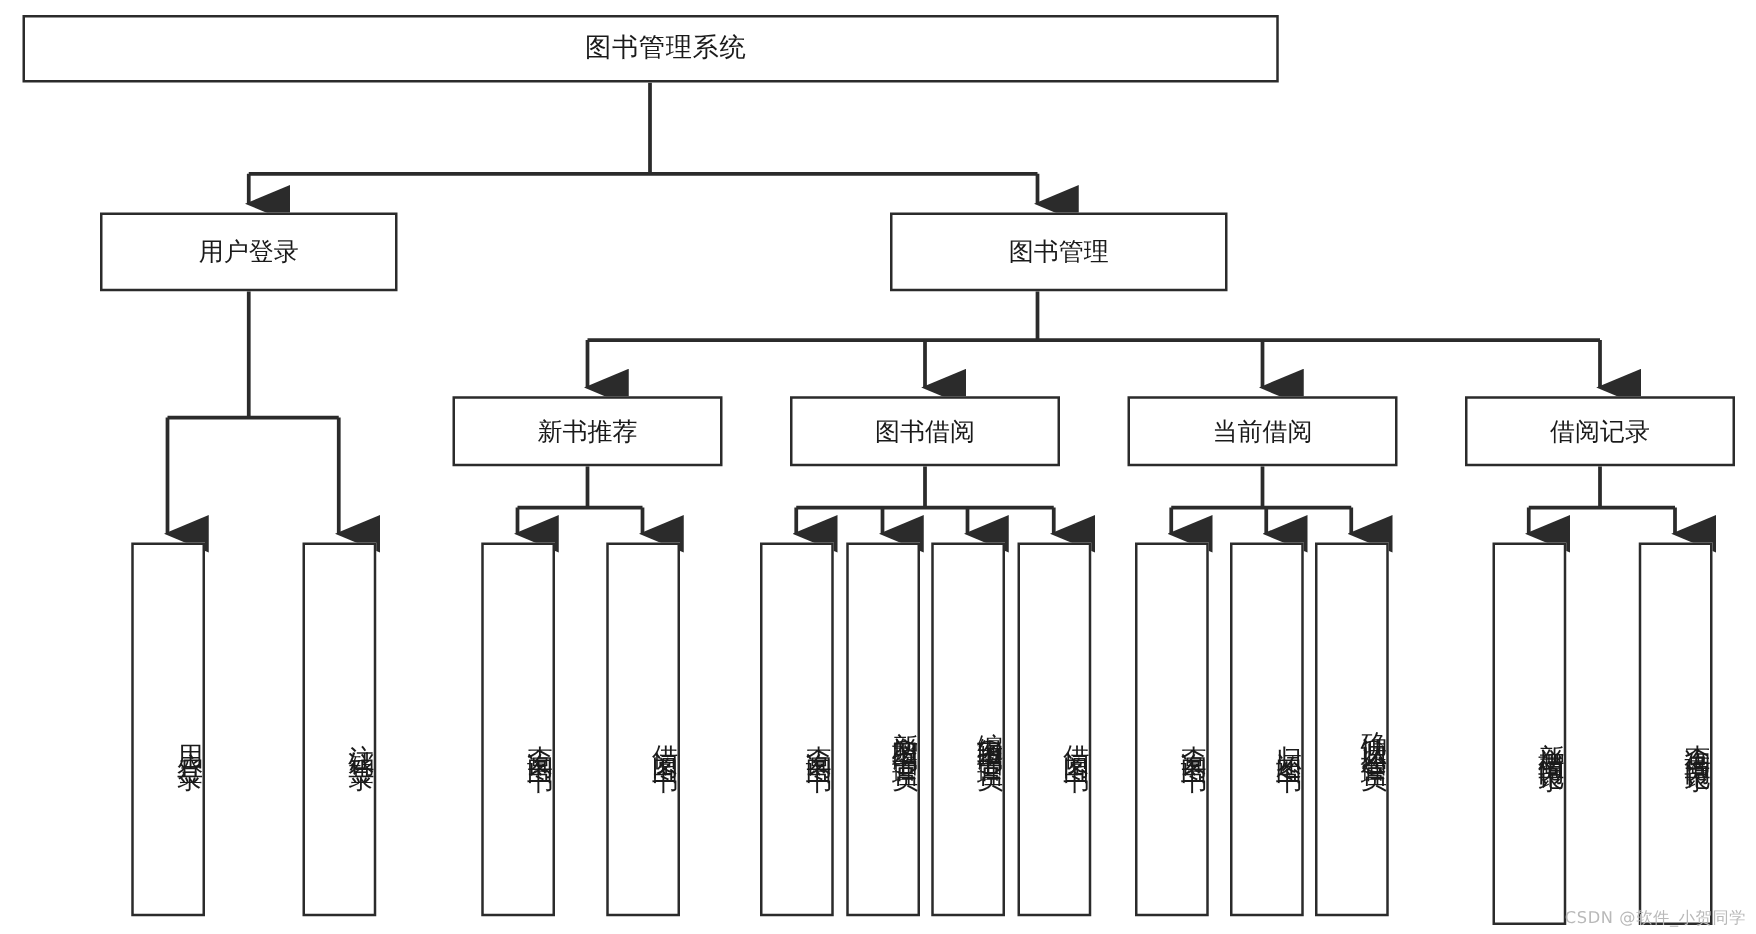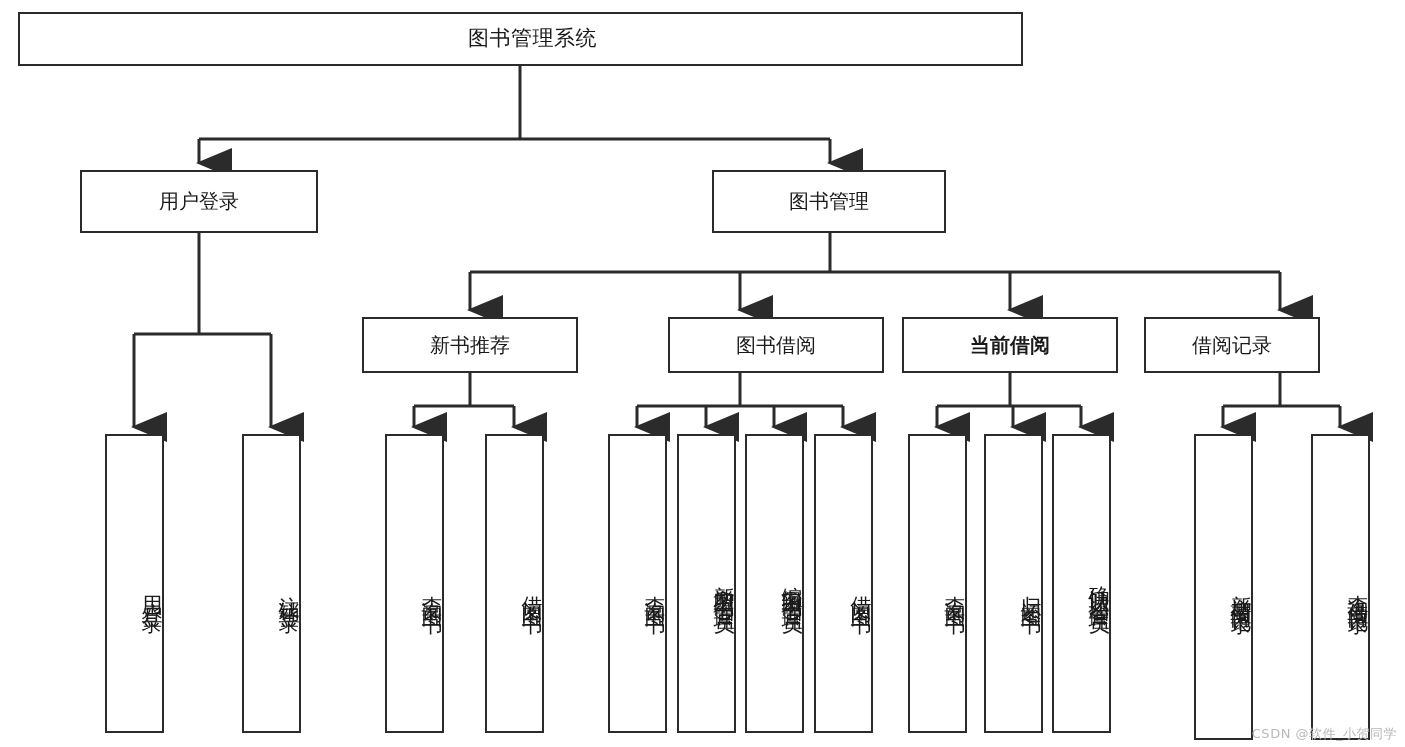--- a/index.html
+++ b/index.html
@@ -127,34 +127,34 @@
     </g>
   </svg>
 
   <div class="node h" style="left:18px; top:12px; width:1005px; height:54px;">
     <span class="label">图书管理系统</span>
   </div>
 
   <div class="node l2" style="left:80px; top:170px; width:238px; height:63px;">
     <span class="label">用户登录</span>
   </div>
-  <div class="node l2" style="left:712px; top:170px; width:234px; height:63px;justify-content:center;">
+  <div class="node l2" style="left:712px; top:170px; width:270px; height:63px;justify-content:center;">
     <span class="label">图书管理</span>
   </div>
 
   <div class="node l3" style="left:362px; top:317px; width:216px; height:56px;text-align:right;">
     <span class="label">新书推荐</span>
   </div>
-  <div class="node l3" style="left:632px; top:317px; width:216px; height:56px;margin-left:36px;">
+  <div class="node l3" style="left:632px; top:317px; width:216px; height:56px;">
     <span class="label">图书借阅</span>
   </div>
-  <div class="node l3" style="left:902px; top:317px; width:216px; height:56px;font-weight:bold;">
+  <div class="node l3" style="left:902px; top:317px; width:216px; height:56px;">
     <span class="label">当前借阅</span>
   </div>
-  <div class="node l3" style="left:1144px; top:317px; width:176px; height:56px;">
+  <div class="node l3" style="left:1172px; top:317px; width:216px; height:56px;">
     <span class="label">借阅记录</span>
   </div>
 
   <div class="node leaf" style="left:105px; top:434px; width:59px; height:299px;">
     <span class="label">用户登录</span>
   </div>
   <div class="node leaf" style="left:242px; top:434px; width:59px; height:299px;">
     <span class="label">注销登录</span>
   </div>
   <div class="node leaf" style="left:385px; top:434px; width:59px; height:299px;">

